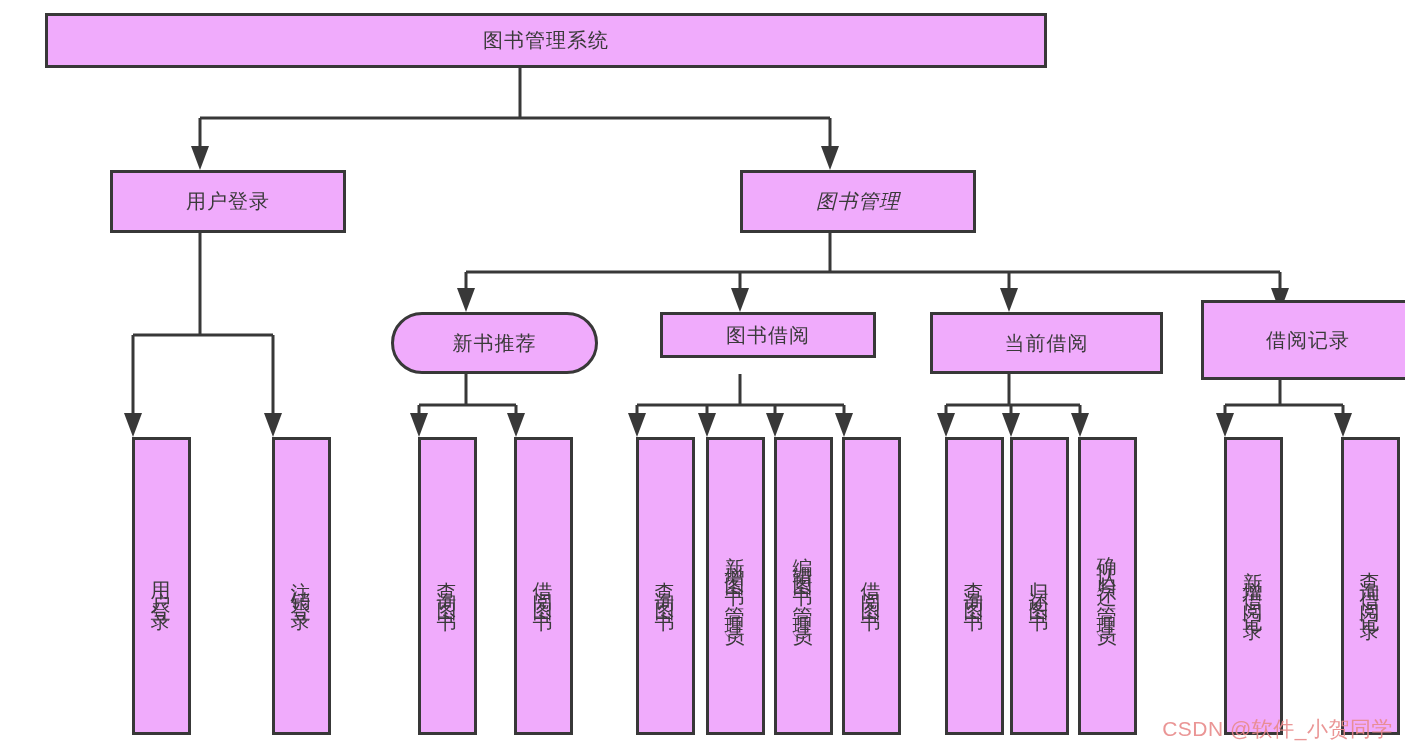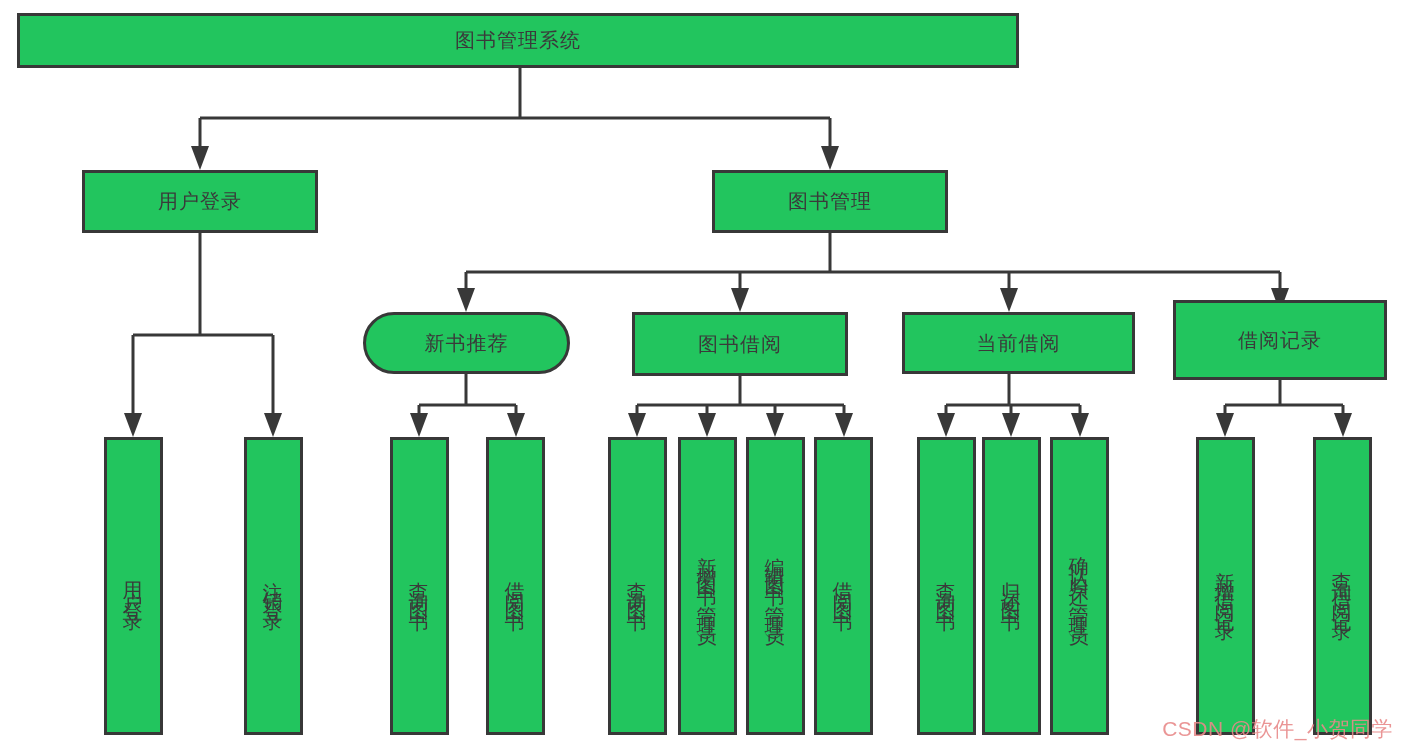--- a/index.html
+++ b/index.html
@@ -15,43 +15,44 @@
   svg.wires {
     position: absolute;
     left: 0; top: 0;
     width: 1405px; height: 747px;
     pointer-events: none;
   }
   .box {
     position: absolute;
     box-sizing: border-box;
     border: 3px solid #383838;
-    background: #22c55e;
+    background: #f0abfc;
     display: flex;
     align-items: center;
     justify-content: center;
     font-size: 20px;
     letter-spacing: 1px;
     color: #3a3a3a;
     white-space: nowrap;
+    margin-left: 28px;
   }
   .box.v {
     writing-mode: vertical-rl;
     text-orientation: mixed;
     letter-spacing: 10px;
     white-space: normal;
   }
   
   #b-root        { left: 17px;   top: 13px;  width: 1002px; height: 55px; }
   
   #b-user-login  { left: 82px;   top: 170px; width: 236px;  height: 63px; }
-  #b-book-mgmt   { left: 712px;  top: 170px; width: 236px;  height: 63px; }
+  #b-book-mgmt   { left: 712px;  top: 170px; width: 236px;  height: 63px; font-style: italic; }
   
   #b-new-rec     { left: 363px;  top: 312px; width: 207px;  height: 62px; border-radius: 31px; }
-  #b-borrow      { left: 632px;  top: 312px; width: 216px;  height: 64px; }
+  #b-borrow      { left: 632px;  top: 312px; width: 216px;  height: 46px; }
   #b-current     { left: 902px;  top: 312px; width: 233px;  height: 62px; }
   #b-records     { left: 1173px; top: 300px; width: 214px;  height: 80px; }
   
   .leaf          { top: 437px; width: 59px; height: 298px; }
   #l-user-login  { left: 104px; }
   #l-logout      { left: 244px; }
   #l-rec-query   { left: 390px; }
   #l-rec-borrow  { left: 486px; }
   #l-bor-query   { left: 608px; }
   #l-bor-add     { left: 678px; }

